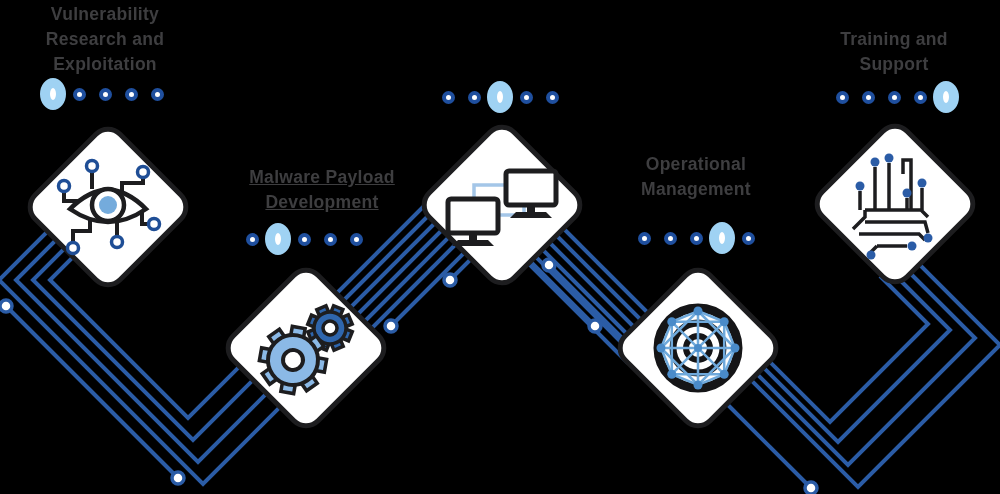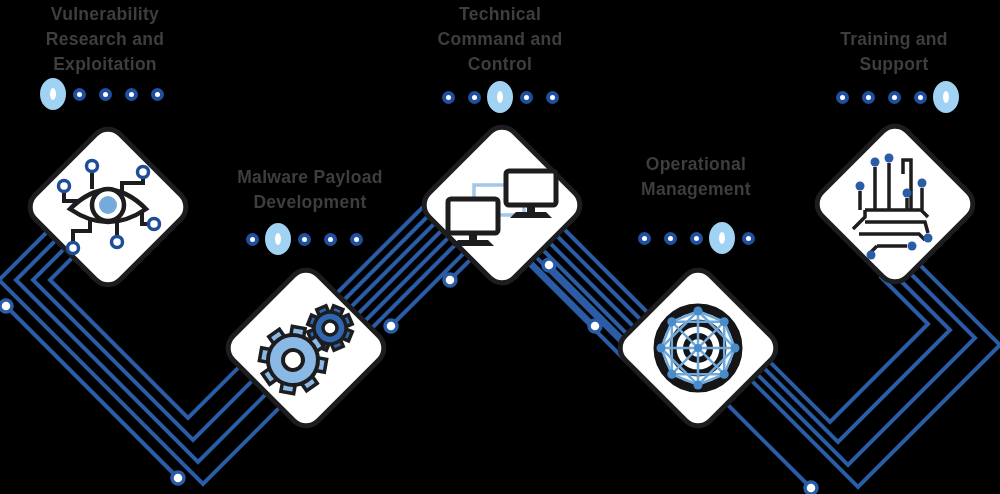--- a/index.html
+++ b/index.html
@@ -15,25 +15,22 @@
   .dot-active{width:12px;height:12px;border:10px solid #9fd2f3;}
 </style>
 </head>
 <body>
 
 <div id="canvas">
 
   <div class="stage-label" style="left:-5px;top:2px;">Vulnerability
 Research and
 Exploitation</div>
-  <div class="stage-label" style="left:200px;top:165px;">Malware Payload
+  <div class="stage-label" style="left:212px;top:165px;text-decoration:underline;">Malware Payload
 Development</div>
-  <div class="stage-label" style="left:390px;top:2px;">Technical
-Command and
-Control</div>
   <div class="stage-label" style="left:586px;top:152px;">Operational
 Management</div>
   <div class="stage-label" style="left:784px;top:27px;">Training and
 Support</div>
 
   <div class="dot-row" style="left:40px;top:77px;">
       <span class="dot-cell">
         <span class="dot dot-active"></span>
       </span>
       <span class="dot-cell">

